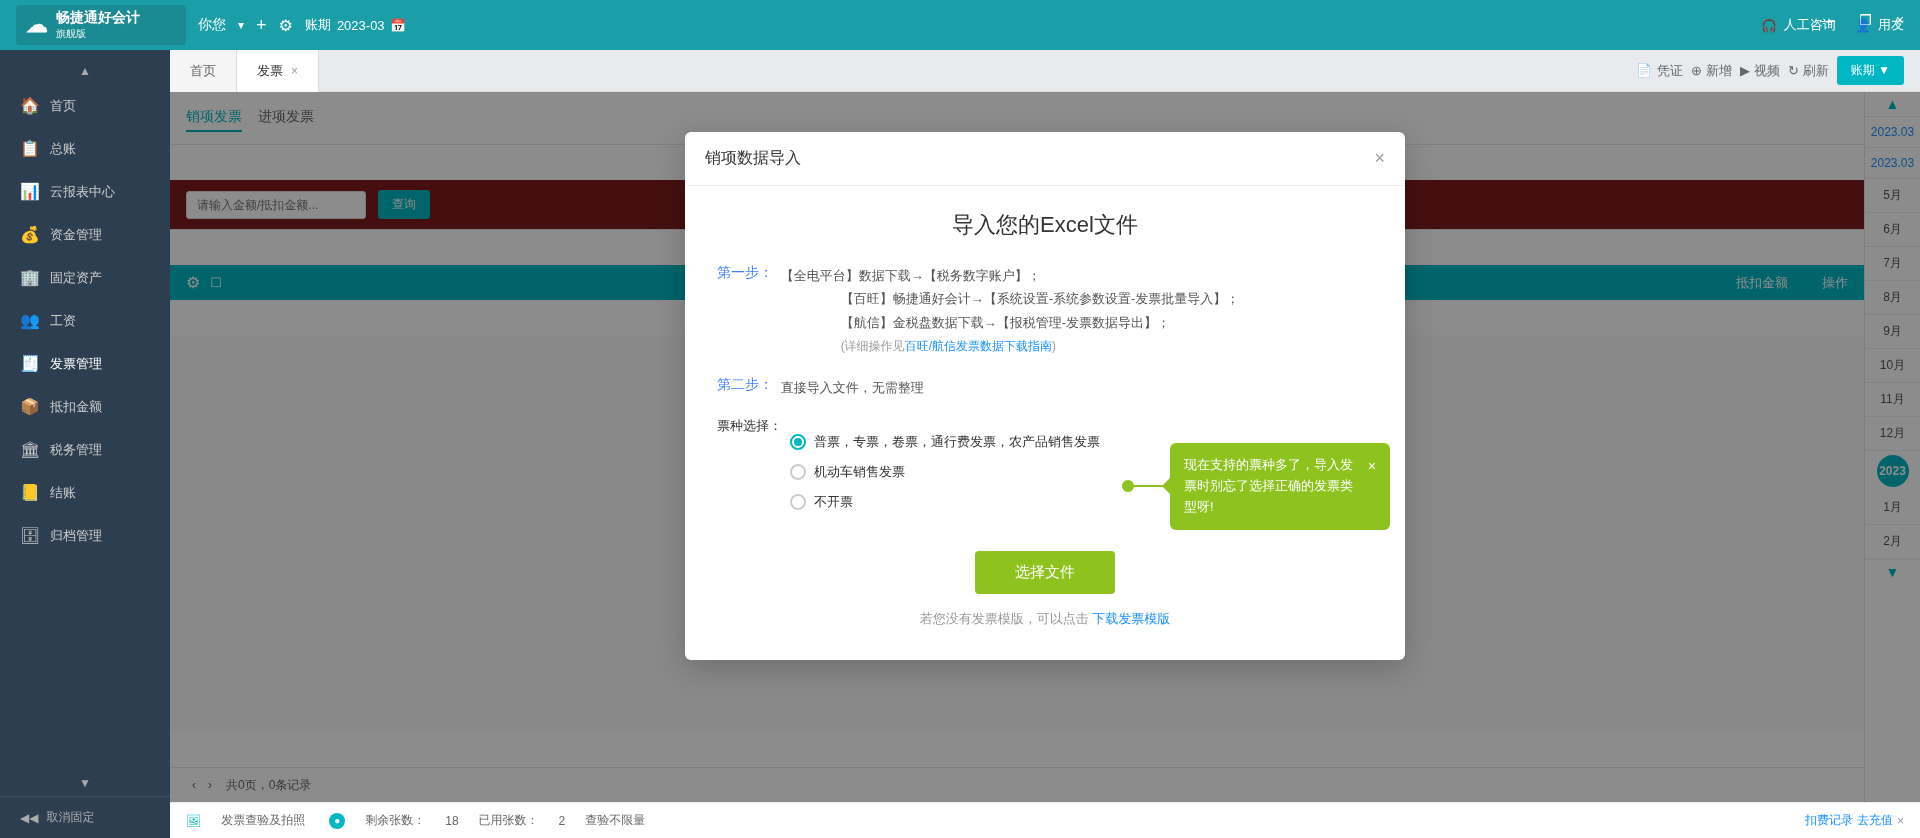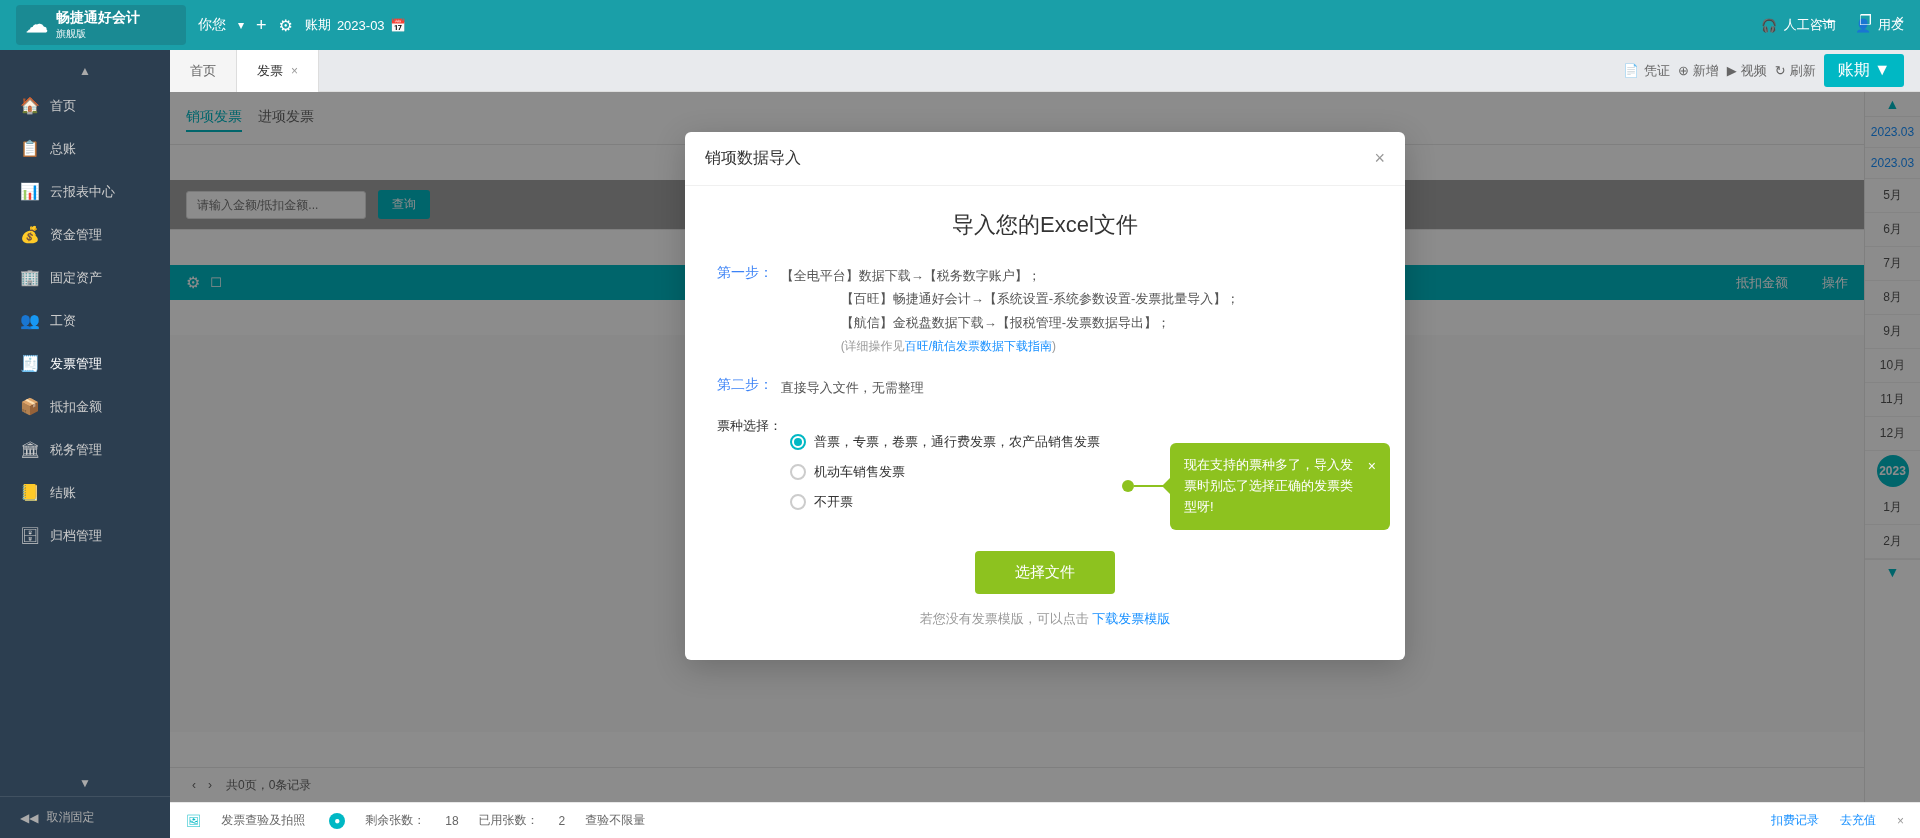--- a/index.html
+++ b/index.html
@@ -68,21 +68,21 @@
     .invoice-header {
       display: flex; align-items: center; padding: 12px 16px; gap: 16px;
       border-bottom: 1px solid #e8e8e8; background: white;
     }
     .inv-tab {
       font-size: 14px; color: #666; cursor: pointer; padding: 4px 0; border-bottom: 2px solid transparent;
     }
     .inv-tab.active { color: #00b8c4; border-bottom-color: #00b8c4; }
     .inv-toolbar {
       display: flex; align-items: center; padding: 10px 16px; gap: 12px;
-      background: #a3a3a3; border-bottom: 1px solid #e8e8e8;
+      background: #7f1d1d; border-bottom: 1px solid #e8e8e8;
     }
     .search-input {
       border: 1px solid #ddd; padding: 6px 10px; border-radius: 3px;
       font-size: 12px; width: 180px; color: #999;
     }
     .btn-teal {
       background: #00b8c4; color: white; border: none; padding: 6px 14px;
       border-radius: 3px; cursor: pointer; font-size: 12px;
     }
     .inv-action-bar {
@@ -268,21 +268,21 @@
           <span>新增</span>
         </span>
         <span class="toolbar-btn" style="color:#666;font-size:13px;">
           <span>▶</span>
           <span>视频</span>
         </span>
         <span class="toolbar-btn" style="color:#666;font-size:13px;">
           <span>↻</span>
           <span>刷新</span>
         </span>
-        <button class="btn-teal" style="font-size:16px;">账期 ▼</button>
+        <button class="btn-teal" style="font-size:12px;">账期 ▼</button>
       </div>
     </div>
 
     <div style="flex:1;display:flex;overflow:hidden;position:relative;">
 
       <div style="flex:1;display:flex;flex-direction:column;background:white;overflow:hidden;gap:35px;">
 
         <div class="invoice-header">
           <span class="inv-tab active">销项发票</span>
           <span class="inv-tab">进项发票</span>
@@ -411,21 +411,21 @@
 
     <div class="status-bar">
       <span style="color:#00b8c4;">🖼</span>
       <span>发票查验及拍照</span>
       <span class="status-badge">●</span>
       <span>剩余张数：</span>
       <span>18</span>
       <span>已用张数：</span>
       <span>2</span>
       <span>查验不限量</span>
-      <div style="margin-left:auto;display:flex;align-items:center;gap:21px;">
+      <div style="margin-left:auto;display:flex;align-items:center;gap:4px;">
         <a class="status-link">扣费记录</a>
         <a class="status-link">去充值</a>
         <span style="cursor:pointer;color:#999;">×</span>
       </div>
     </div>
   </div>
 
 </div>
 
 </div>

